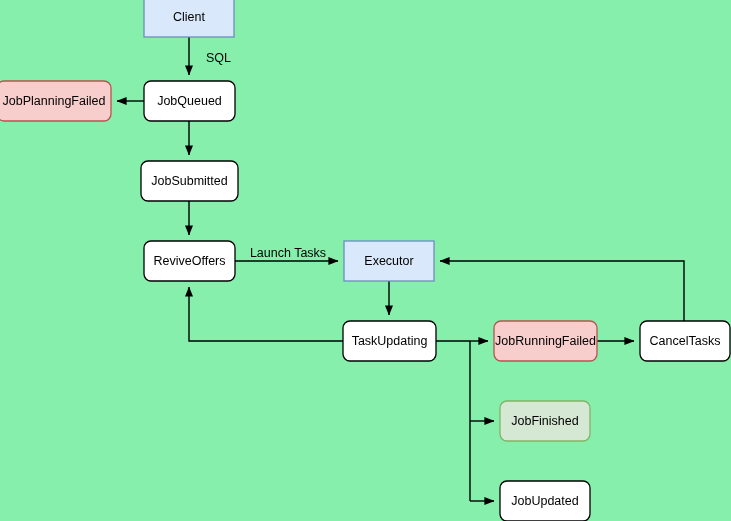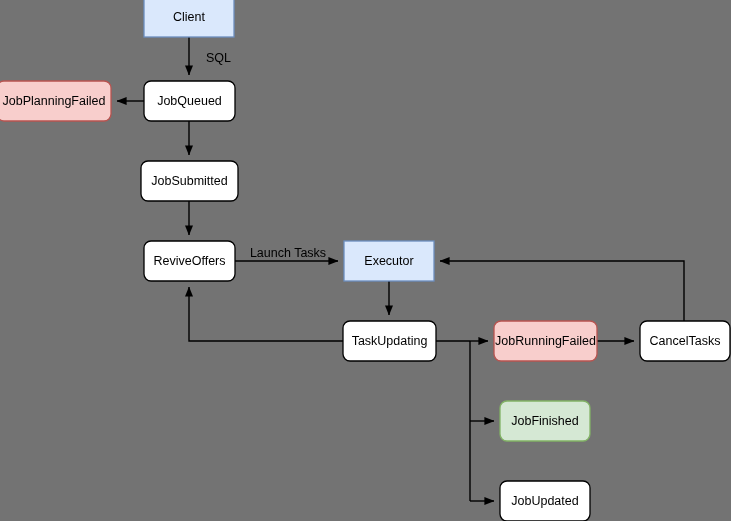--- a/index.html
+++ b/index.html
@@ -10,21 +10,21 @@
   body {
     width: 731px;
     height: 521px;
     overflow: hidden;
     font-family: "Liberation Sans", sans-serif;
   }
   #diagram-root {
     position: relative;
     width: 731px;
     height: 521px;
-    background: #737373;
+    background: #86efac;
   }
   svg#flow {
     position: absolute;
     top: 0;
     left: 0;
     width: 731px;
     height: 521px;
     display: block;
   }
   .node-rect {

